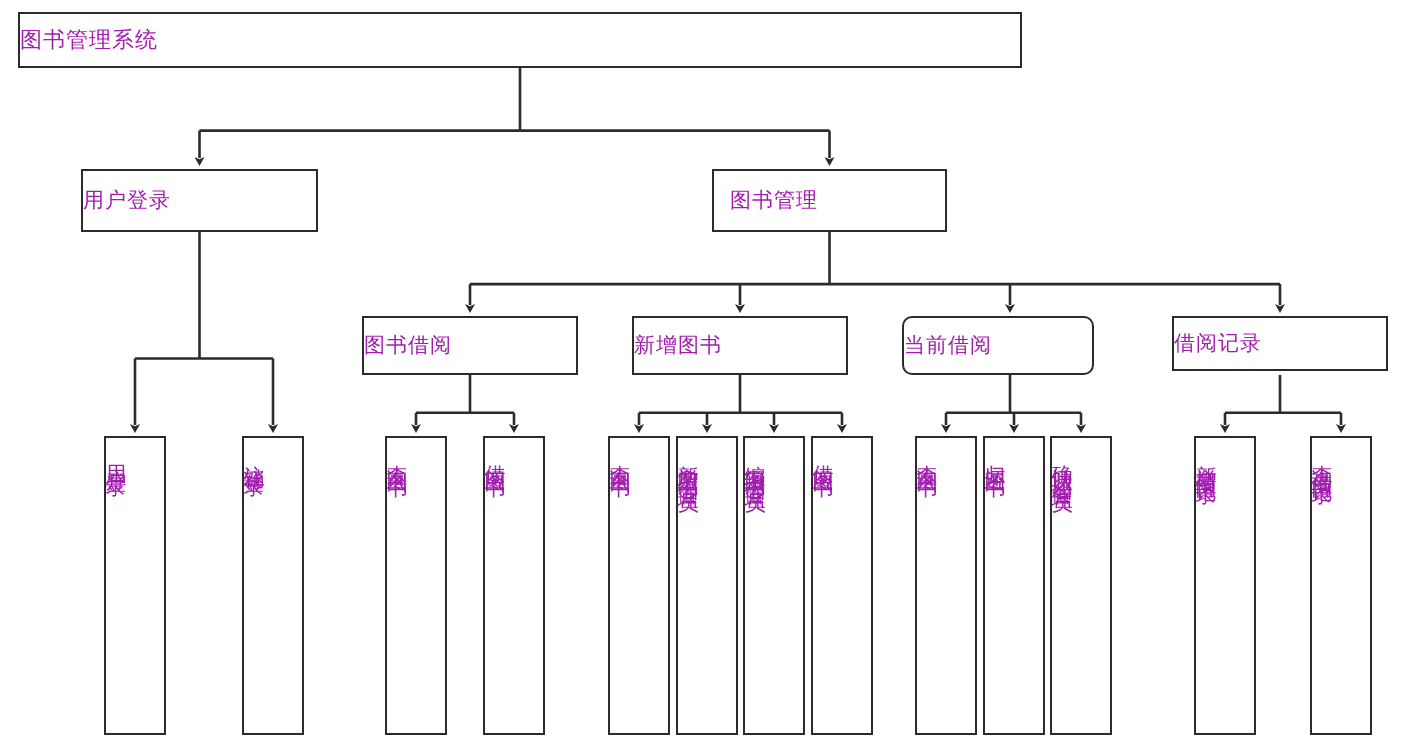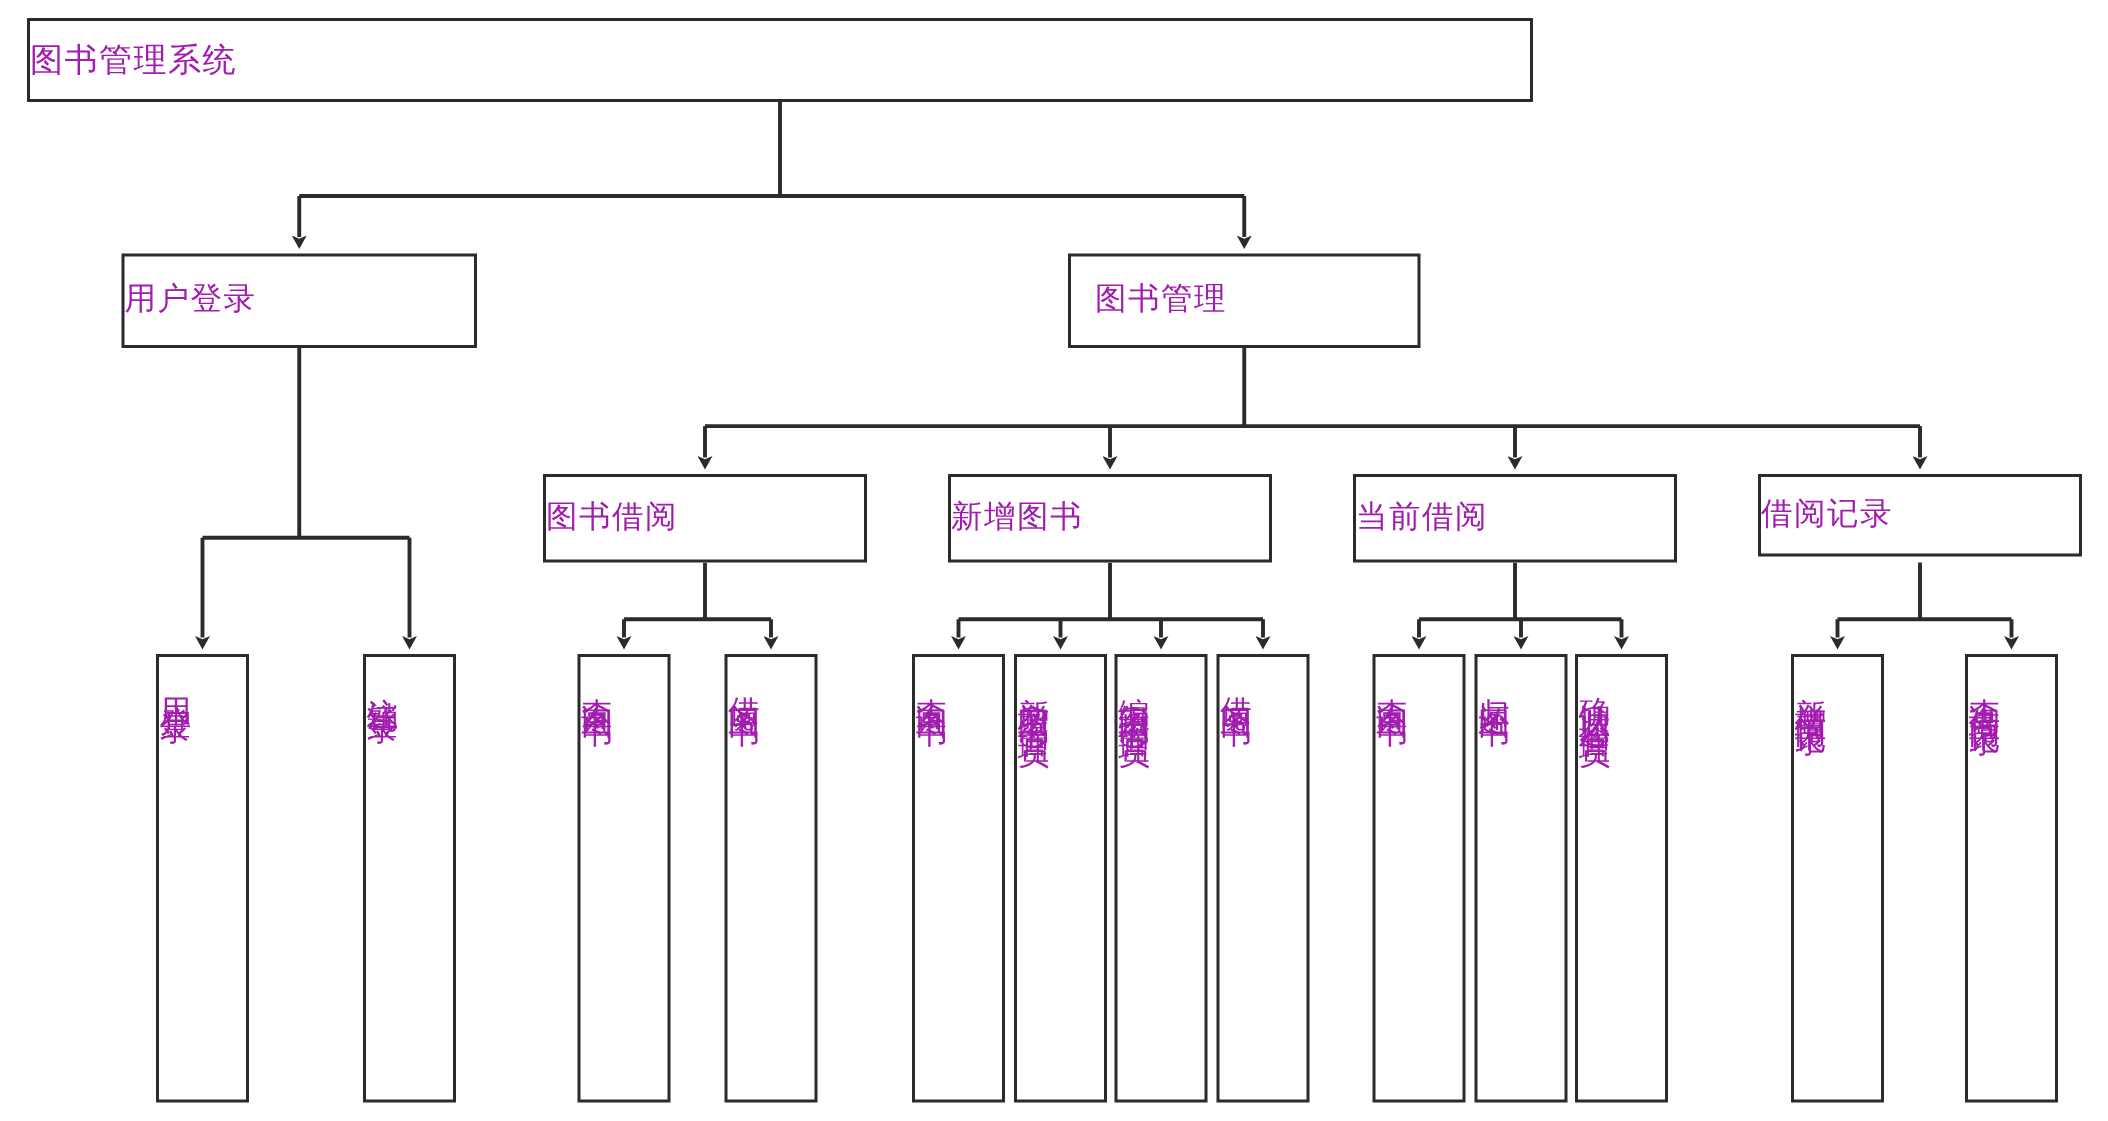--- a/index.html
+++ b/index.html
@@ -123,21 +123,21 @@
       </div>
       <div class="node horiz" style="left: 712px; top: 169px; width: 235px; height: 63px; padding-left: 16px;">
         <span class="label">图书管理</span>
       </div>
       <div class="node horiz" style="left: 362px; top: 316px; width: 216px; height: 59px;">
         <span class="label">图书借阅</span>
       </div>
       <div class="node horiz" style="left: 632px; top: 316px; width: 216px; height: 59px;">
         <span class="label">新增图书</span>
       </div>
-      <div class="node horiz" style="left: 902px; top: 316px; width: 216px; height: 59px;">
+      <div class="node horiz" style="left: 902px; top: 316px; width: 192px; height: 59px; border-radius: 10px;">
         <span class="label">当前借阅</span>
       </div>
       <div class="node horiz" style="left: 1172px; top: 316px; width: 216px; height: 55px;">
         <span class="label">借阅记录</span>
       </div>
       <div class="node vert" style="left: 104px; top: 436px; width: 62px; height: 299px;">
         <span class="label">用户登录</span>
       </div>
       <div class="node vert" style="left: 242px; top: 436px; width: 62px; height: 299px;">
         <span class="label">注销登录</span>

